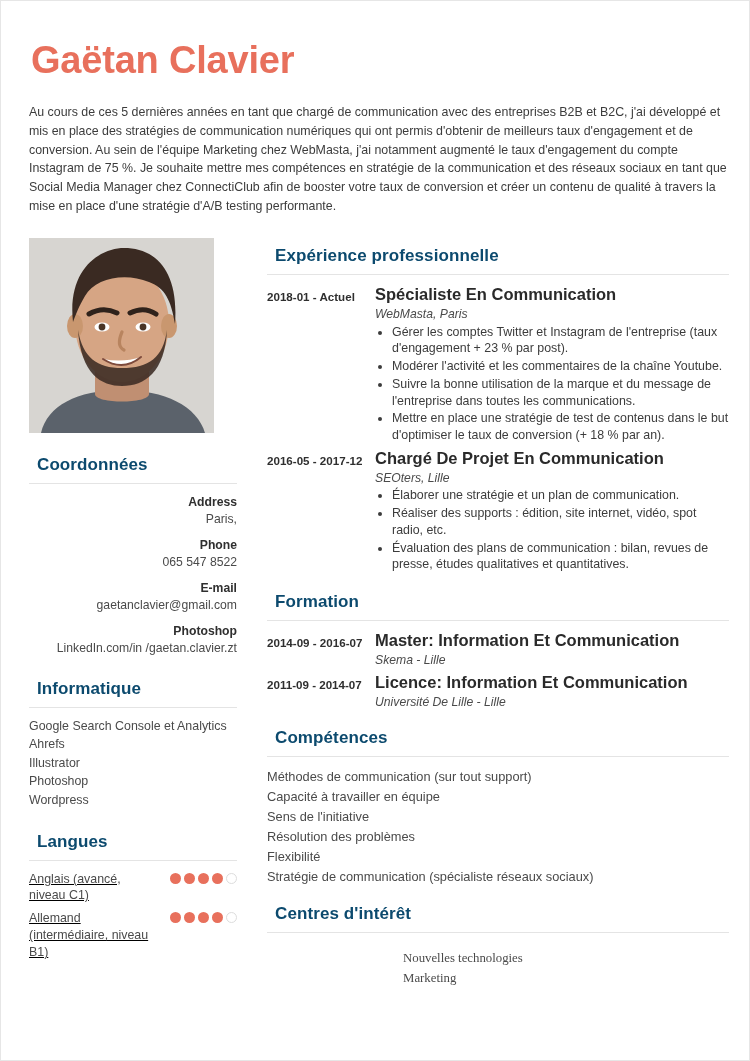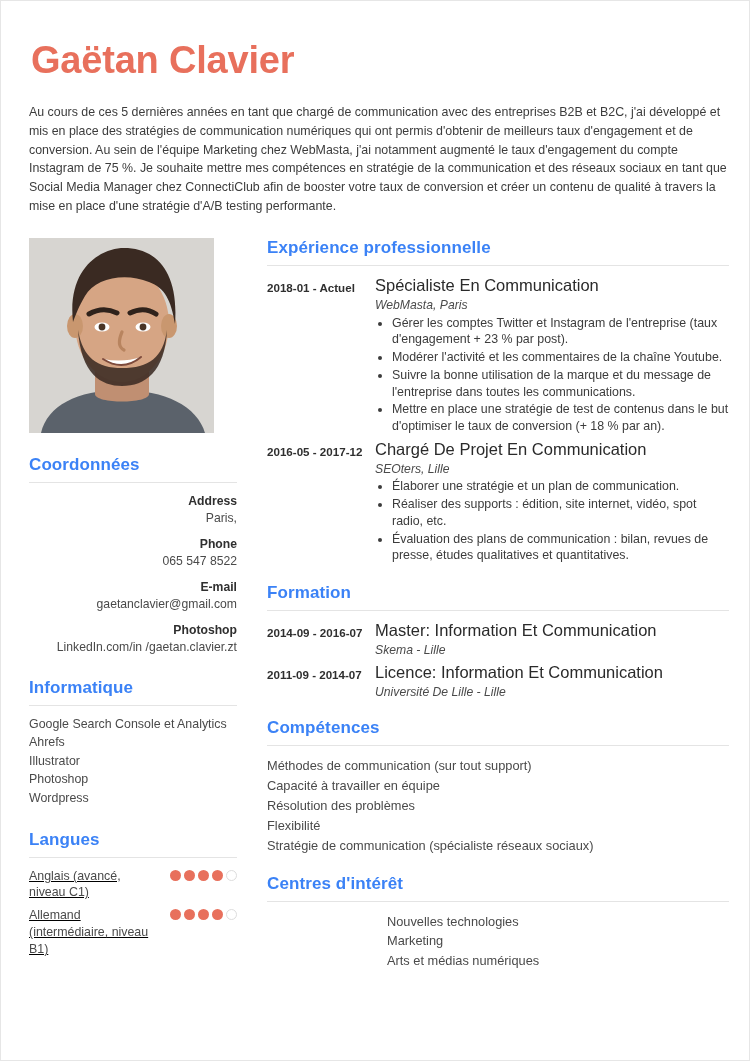--- a/index.html
+++ b/index.html
@@ -63,25 +63,25 @@
     width: 185px;
     height: 195px;
     background: #d8d6d2;
     position: relative;
     overflow: hidden;
   }
   .photo svg { display: block; }
 
   
   .sec-title {
-    color: #3b82f6;
+    color: #0c4a6e;
     font-size: 17px;
     font-weight: bold;
     letter-spacing: 0.1px;
-    margin: 0;
+    margin: 8px;
   }
   .sec-rule {
     height: 1px;
     background: #e4e4e4;
     margin: 7px 0 10px 0;
   }
   .sec-left { margin-top: 22px; }
   .sec-right { margin-top: 0; }
   .sec-right + .sec-right { margin-top: 18px; }
 
@@ -153,21 +153,21 @@
     flex: 0 0 108px;
     font-size: 11.6px;
     font-weight: bold;
     color: #2f2f2f;
     line-height: 1.32;
     padding-top: 4px;
   }
   .entry-body { flex: 1 1 auto; min-width: 0; }
   .entry-title {
     font-size: 16.5px;
-    font-weight: normal;
+    font-weight: bold;
     color: #2a2a2a;
     line-height: 1.2;
     margin: 0;
   }
   .entry-org {
     font-size: 12.2px;
     font-style: italic;
     color: #4a4a4a;
     margin: 2px 0 0 0;
     line-height: 1.3;
@@ -188,22 +188,23 @@
   .skills-list { list-style: none; margin: 0; padding: 0; }
   .skills-list li {
     font-size: 12.8px;
     color: #4a4a4a;
     line-height: 1.55;
   }
 
   
   .interests-list {
     list-style: none;
-    margin: 0;
+    margin: 16px;
     padding: 0 0 0 120px;
+    font-family: Liberation Serif, serif;
   }
   .interests-list li {
     font-size: 12.8px;
     color: #4a4a4a;
     line-height: 1.55;
   }
 </style>
 </head>
 <body>
 
@@ -367,32 +368,32 @@
             </div>
           </div>
         </div>
 
         <div class="sec-right">
           <div class="sec-title">Compétences</div>
           <div class="sec-rule"></div>
           <ul class="skills-list">
             <li>Méthodes de communication (sur tout support)</li>
             <li>Capacité à travailler en équipe</li>
+            <li>Sens de l'initiative</li>
             <li>Résolution des problèmes</li>
             <li>Flexibilité</li>
             <li>Stratégie de communication (spécialiste réseaux sociaux)</li>
           </ul>
         </div>
 
         <div class="sec-right">
           <div class="sec-title">Centres d'intérêt</div>
           <div class="sec-rule"></div>
           <ul class="interests-list">
             <li>Nouvelles technologies</li>
             <li>Marketing</li>
-            <li>Arts et médias numériques</li>
           </ul>
         </div>
 
       </div>
     </div>
   </div>
 </div>
 
 </body></html>

